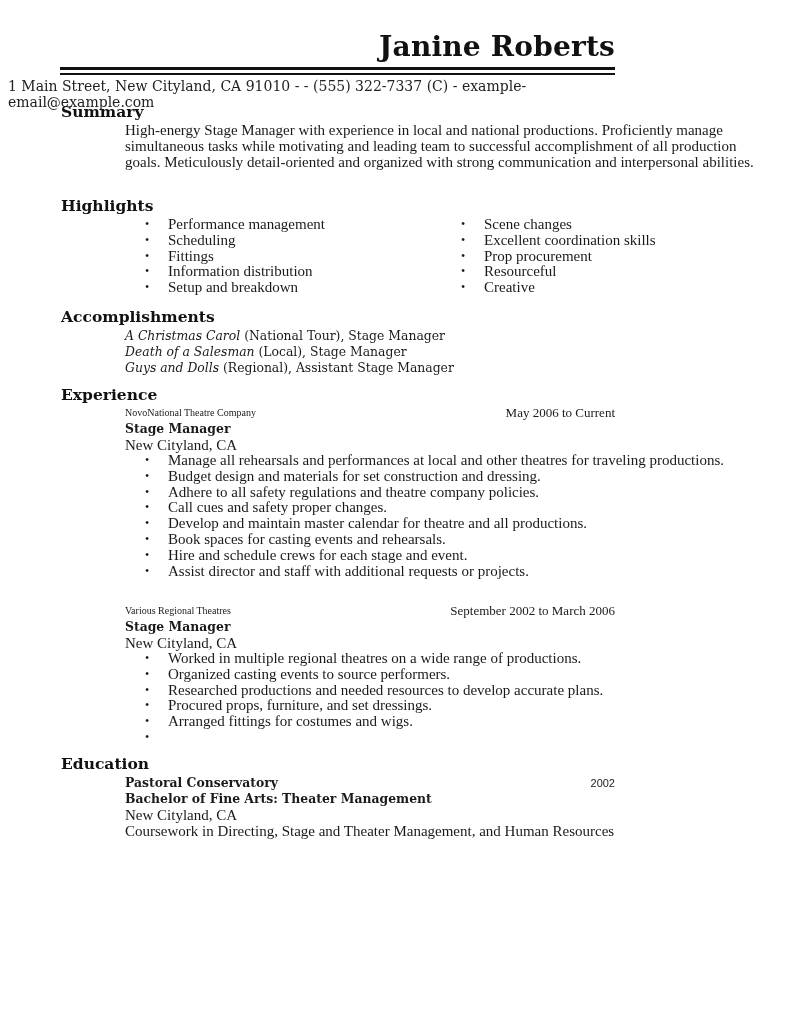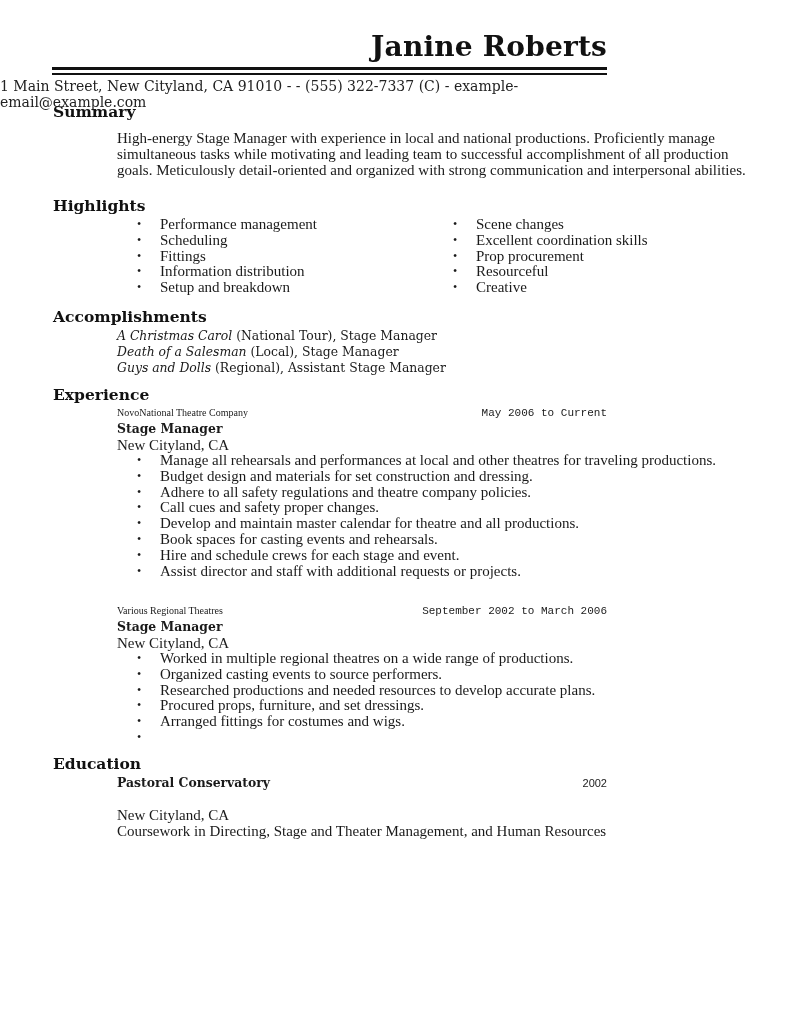--- a/index.html
+++ b/index.html
@@ -1,31 +1,31 @@
 <!DOCTYPE html>
 <html><head>
 <meta charset="utf-8">
 <style>
   html, body { margin: 0; padding: 0; background: #ffffff; }
   body { width: 800px; height: 1035px; position: relative; overflow: hidden; color: #1a1a1a; font-family: "Liberation Serif", "DejaVu Serif", serif; }
-  .page { position: absolute; left: 0; top: 0; width: 660px; height: 1035px; }
+  .page { position: absolute; left: 8px; top: 0; width: 660px; height: 1035px; }
   .name { position: absolute; right: 53px; top: 30px; font-family: "DejaVu Serif", serif; font-weight: bold; font-size: 28px; letter-spacing: 0.2px; color: #111; line-height: 34px; }
   .rule-thick { position: absolute; left: 52px; right: 53px; top: 67px; height: 3px; background: #111; }
   .rule-thin { position: absolute; left: 52px; right: 53px; top: 73px; height: 2px; background: #111; }
   .contact { position: absolute; right: 53px; top: 78px; font-family: "DejaVu Serif", serif; font-size: 14px; color: #222; line-height: 16px; }
   .section-title { position: absolute; left: 53px; font-family: "DejaVu Serif", serif; font-weight: bold; font-size: 15.5px; color: #111; line-height: 20px; text-align: center; }
-  .body-text { position: absolute; left: 117px; width: 640px; font-family: "Liberation Serif", serif; font-size: 15px; line-height: 15.8px; color: #1a1a1a; margin-top: 8px; }
+  .body-text { position: absolute; left: 117px; width: 640px; font-family: "Liberation Serif", serif; font-size: 15px; line-height: 15.8px; color: #1a1a1a; }
   .col { position: absolute; font-family: "Liberation Serif", serif; font-size: 15px; line-height: 15.8px; color: #1a1a1a; }
   .bullet-list { list-style: none; margin: 0; padding: 0; }
   .bullet-list li { position: relative; padding-left: 43px; }
   .bullet-list li .dot { position: absolute; left: 20px; top: 0; font-size: 12px; }
   .acc { position: absolute; left: 117px; font-family: "DejaVu Serif", serif; font-size: 12.4px; line-height: 15.8px; color: #1a1a1a; }
   .acc i { font-style: italic; }
   .job-company { position: absolute; left: 117px; font-family: "Liberation Serif", serif; font-size: 10px; line-height: 16px; }
-  .job-date { position: absolute; right: 53px; font-family: Liberation Mono, monospace; font-size: 11px; line-height: 16px; }
+  .job-date { position: absolute; right: 53px; font-family: Liberation Serif, serif; font-size: 13px; line-height: 16px; }
   .job-title { position: absolute; left: 117px; font-family: "DejaVu Serif", serif; font-weight: bold; font-size: 12.4px; line-height: 16px; }
   .job-loc { position: absolute; left: 117px; font-family: "Liberation Serif", serif; font-size: 15px; line-height: 16px; }
   .job-bullets { position: absolute; left: 117px; width: 620px; font-family: "Liberation Serif", serif; font-size: 15px; line-height: 15.8px; }
   .edu-date { position: absolute; right: 53px; font-family: Liberation Sans, sans-serif; font-size: 11px; line-height: 16px; }
 </style>
 </head>
 <body>
 
 <div class="page">
 
@@ -84,16 +84,17 @@
     <li><span class="dot">•</span><span>Organized casting events to source performers.</span></li>
     <li><span class="dot">•</span><span>Researched productions and needed resources to develop accurate plans.</span></li>
     <li><span class="dot">•</span><span>Procured props, furniture, and set dressings.</span></li>
     <li><span class="dot">•</span><span>Arranged fittings for costumes and wigs.</span></li>
     <li><span class="dot">•</span></li>
   </ul>
 
   <div class="section-title" style="top:754px">Education</div>
   <div class="job-title" style="top:775px">Pastoral Conservatory</div>
   <div class="edu-date" style="top:775px">2002</div>
+  <div class="job-title" style="top:791px">Bachelor of Fine Arts: Theater Management</div>
   <div class="job-loc" style="top:807px">New Cityland, CA</div>
   <div class="job-loc" style="top:823px">Coursework in Directing, Stage and Theater Management, and Human Resources</div>
 
 </div>
 
 </body></html>

